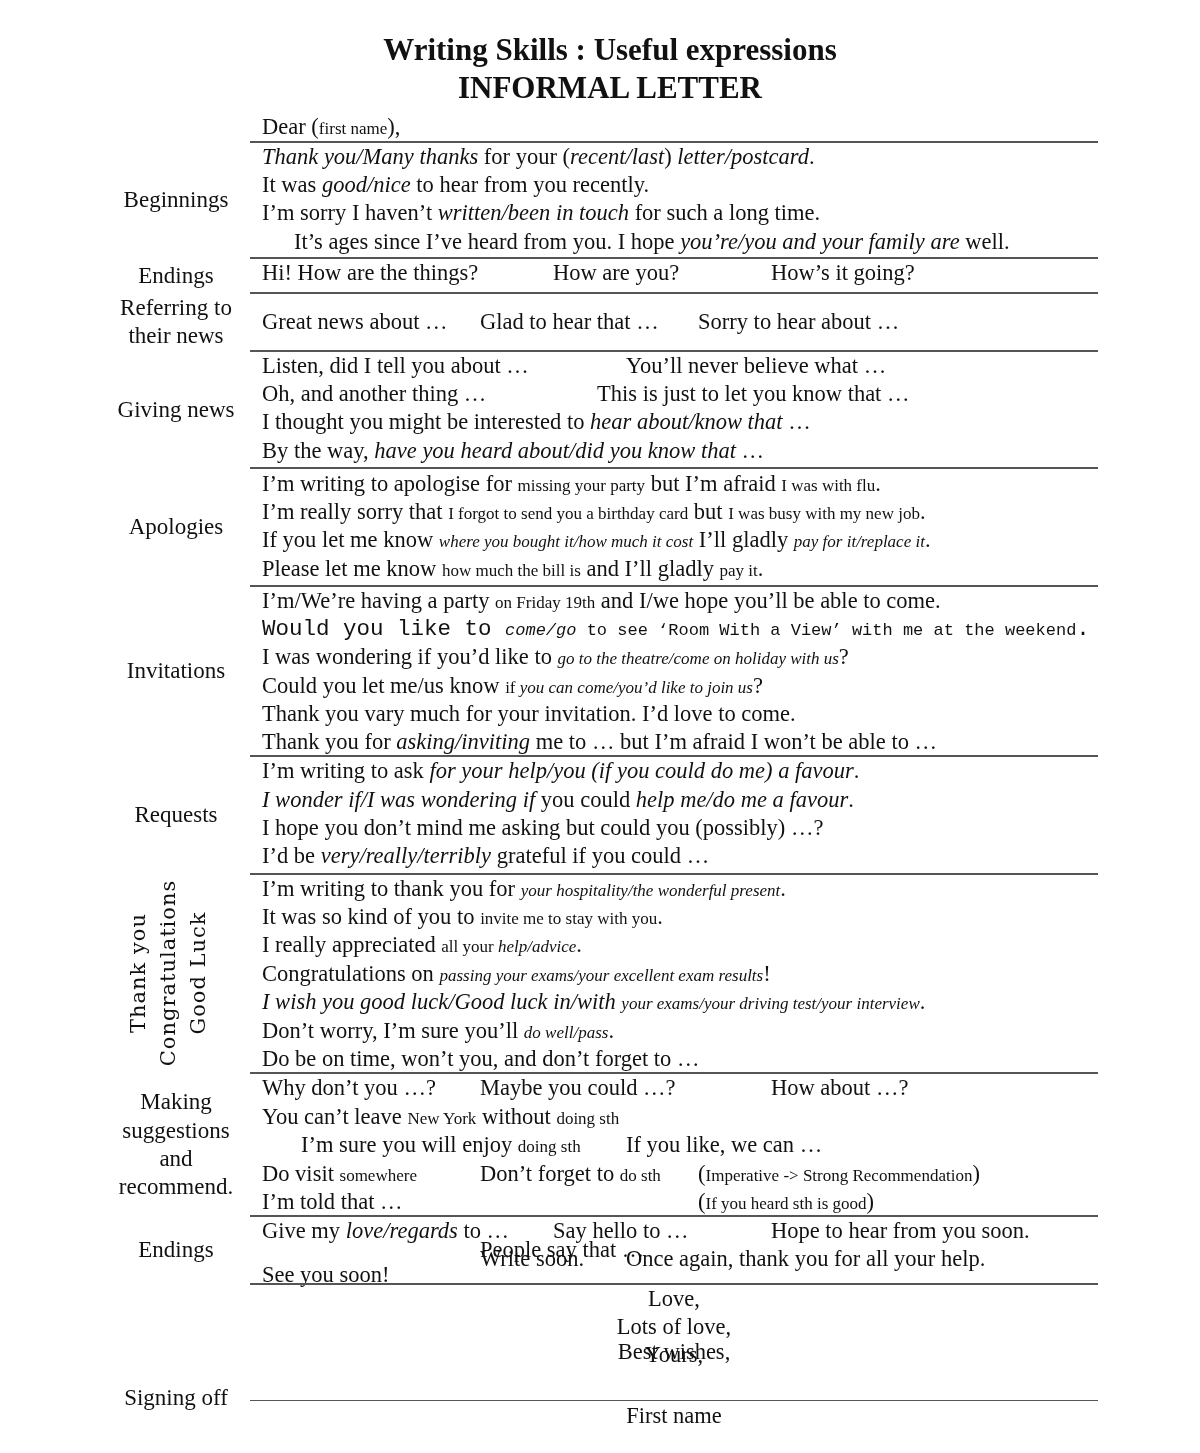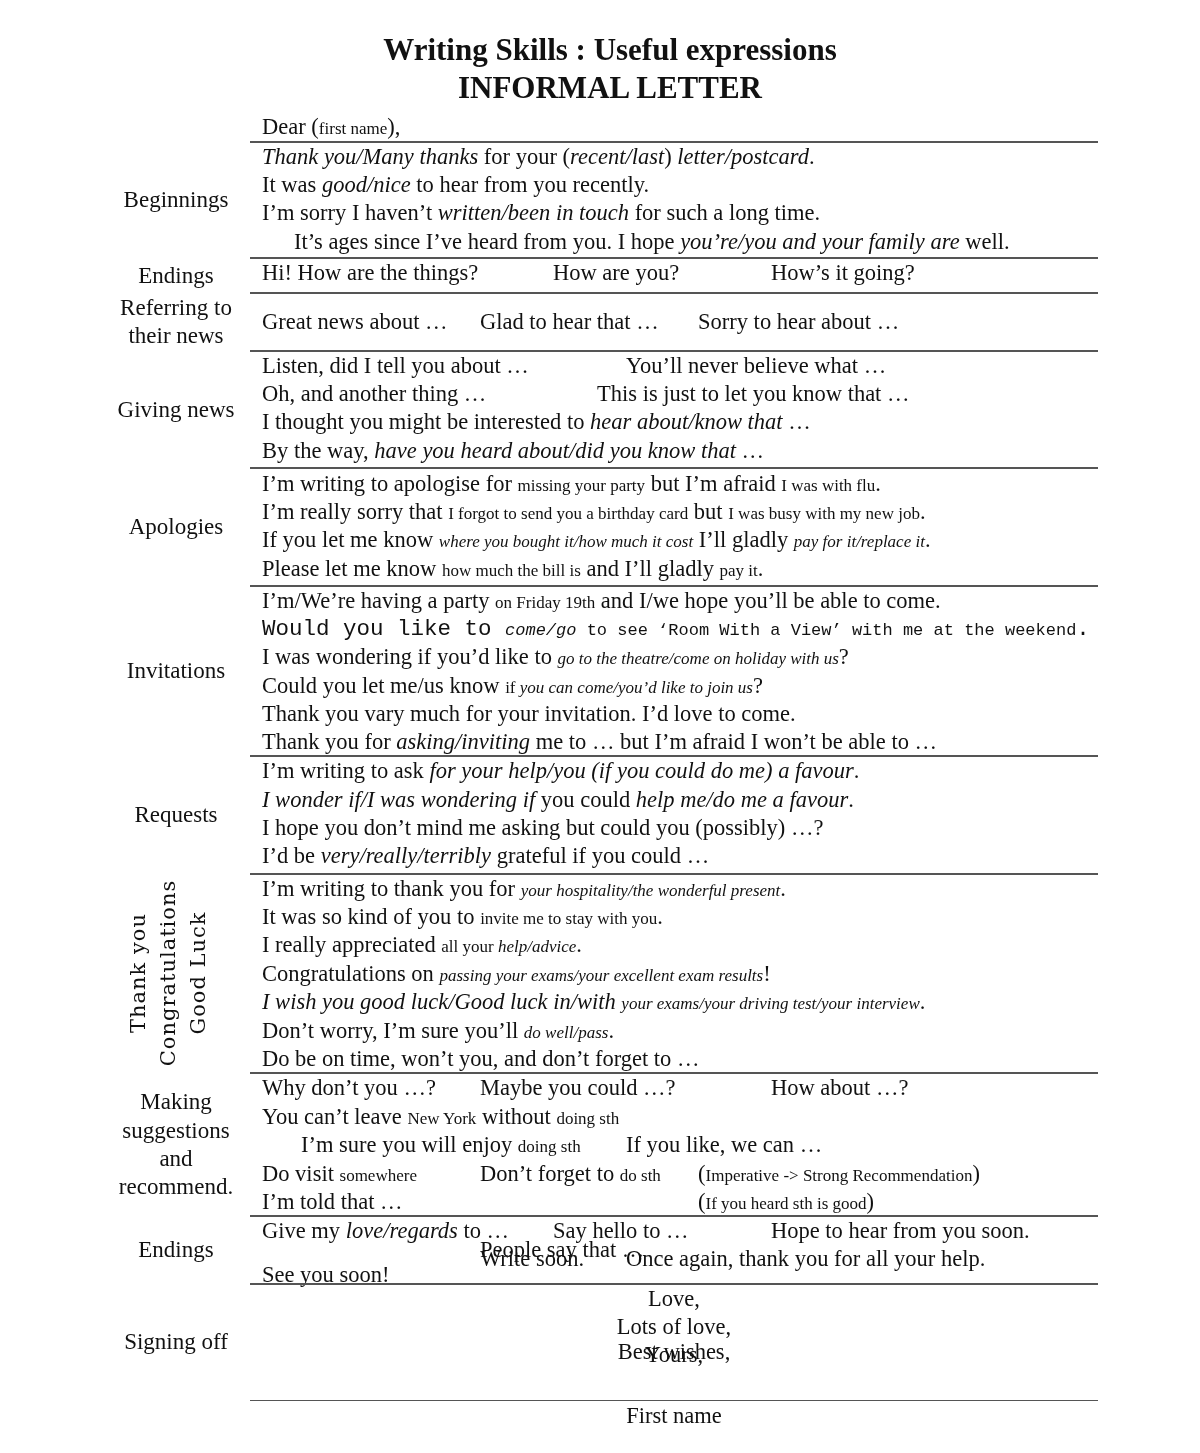--- a/index.html
+++ b/index.html
@@ -116,19 +116,19 @@
 
 <div class="label" style="top:1236px;">Endings</div>
 <div class="line" style="top:1217px; left:262px;"><span>Give my </span><span class="i">love/regards</span><span> to …</span></div>
 <div class="line" style="top:1217px; left:553px;">Say hello to …</div>
 <div class="line" style="top:1217px; left:771px;">Hope to hear from you soon.</div>
 <div class="line" style="top:1245px; left:262px;margin-top:16px;">See you soon!</div>
 <div class="line" style="top:1245px; left:480px;">Write soon.</div>
 <div class="line" style="top:1245px; left:626px;">Once again, thank you for all your help.</div>
 <div class="hr" style="top:1283px;"></div>
 
-<div class="label" style="top:1328px;">Signing off</div>
+<div class="label" style="top:1384px;">Signing off</div>
 <div class="center" style="top:1285px;">Love,</div>
 <div class="center" style="top:1313px;">Lots of love,</div>
 <div class="center" style="top:1341px;">Yours,</div>
 <div class="center" style="top:1338px;">Best wishes,</div>
 <div class="hr" style="top:1400px; border-top-width:1px;"></div>
 <div class="center" style="top:1402px;">First name</div>
 
 </body></html>

